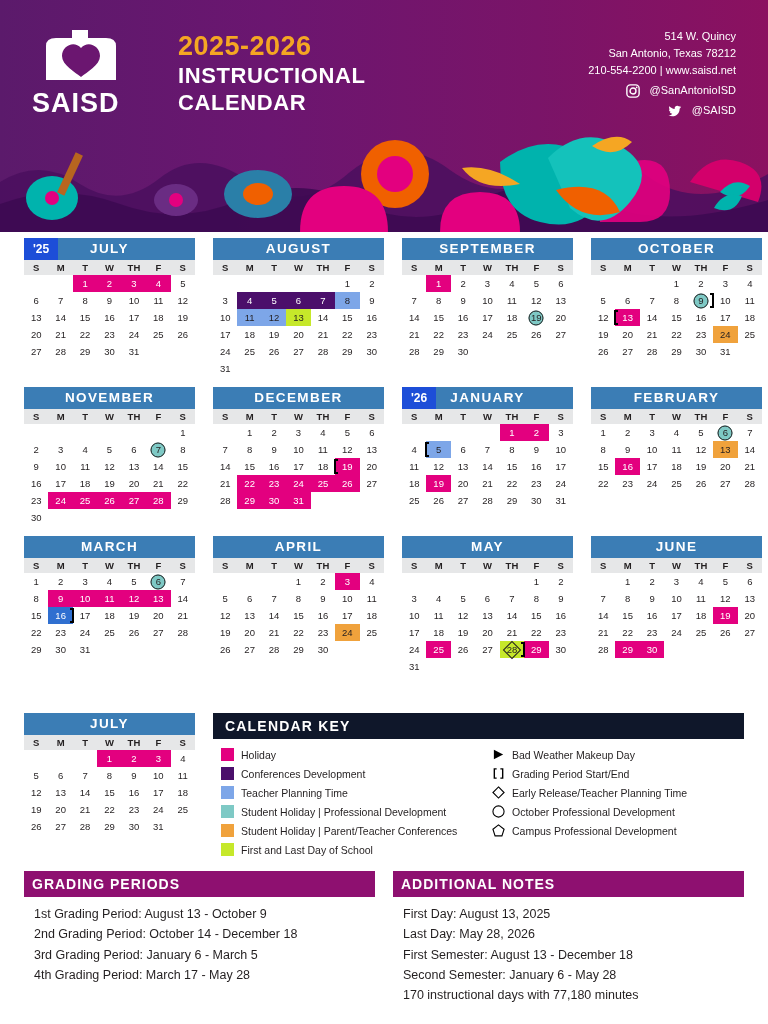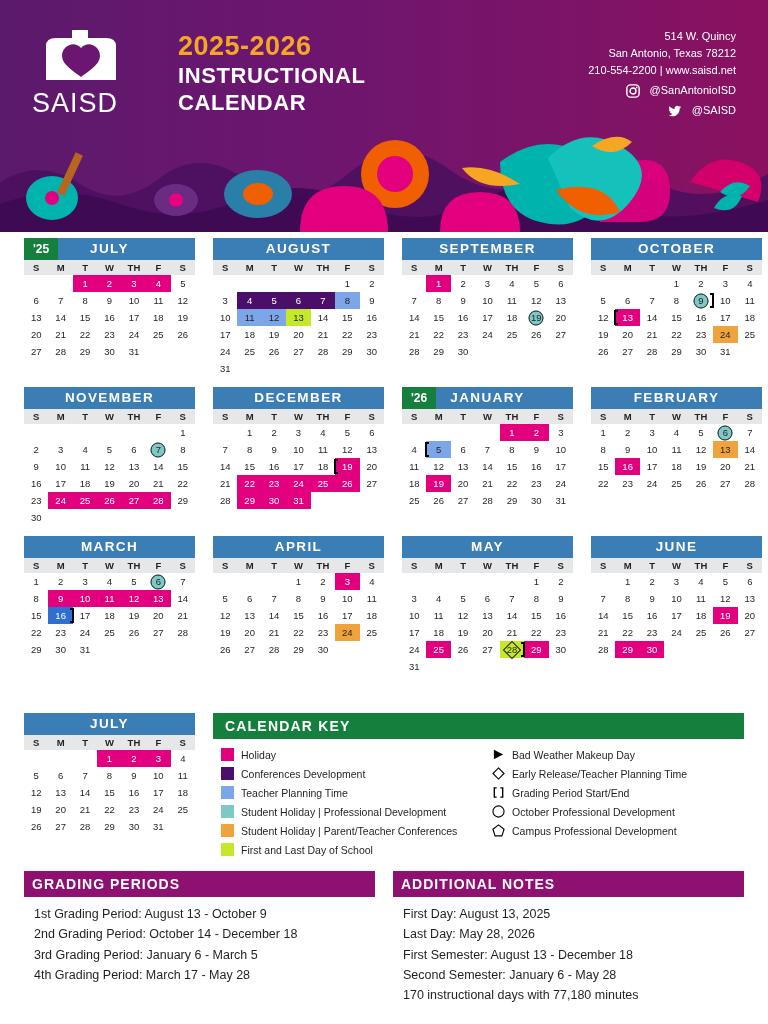--- a/index.html
+++ b/index.html
@@ -17,21 +17,21 @@
   .header {
     position:relative;
     height:232px;
     background:linear-gradient(90deg,#5b1a6b 0%, #6b1670 35%, #7a1468 70%, #8b1160 100%);
     overflow:hidden;
   }
   .header-inner { position:relative; height:100%; }
   .logo-block { position:absolute; left:32px; top:26px; width:140px; color:#fff; }
   .logo-mark { width:112px; height:56px; position:relative; }
   .logo-text {
-    font-size:27px; font-weight:normal; letter-spacing:1px; margin-top:2px;
+    font-size:27px; font-weight:bold; letter-spacing:1px; margin-top:2px;
   }
   .title-block { position:absolute; left:178px; top:32px; color:#fff; }
   .year-line {
     font-size:27px; font-weight:bold; color:#f5a623; letter-spacing:0.5px;
     line-height:1.1;
   }
   .title-line1 { font-size:22px; font-weight:bold; letter-spacing:0.6px; line-height:1.25; }
   .title-line2 { font-size:22px; font-weight:bold; letter-spacing:0.6px; line-height:1.25; }
 
   .contact {
@@ -61,21 +61,21 @@
     color:#fff;
     text-align:center;
     font-size:13.5px; font-weight:bold; letter-spacing:1.4px;
     padding:4px 0 4px 0;
     position:relative;
     height:22px;
     line-height:14px;
   }
   .m-head .yr {
     position:absolute; left:0; top:0; bottom:0; width:34px;
-    background:#15803d; color:#fff; font-size:12px; font-weight:bold;
+    background:#1d4ed8; color:#fff; font-size:12px; font-weight:bold;
     display:flex; align-items:center; justify-content:center;
     letter-spacing:0;
   }
   .dow {
     display:grid; grid-template-columns:repeat(7,1fr);
     background:#e6e7e8;
     font-size:9.5px; font-weight:bold; color:#231f20;
     text-align:center;
   }
   .dow span { padding:2px 0; }
@@ -112,21 +112,21 @@
   }
   .bracket-l { left:-1px; border-right:none; }
   .bracket-r { right:-1px; border-left:none; }
 
   
   .bottom { position:absolute; top:713px; left:24px; width:720px; }
   .bottom-row { display:flex; gap:18px; }
   .july-col { width:171px; }
   .key-col { width:531px; }
   .key-head {
-    background:#15803d; color:#fff; font-size:14px; font-weight:bold;
+    background:#0f172a; color:#fff; font-size:14px; font-weight:bold;
     letter-spacing:1.2px; padding:5px 12px; height:26px;
   }
   .key-body { display:flex; padding-top:6px; }
   .key-left { width:270px; }
   .key-right { width:261px; }
   .key-item { display:flex; align-items:center; gap:7px; font-size:10.5px; padding:2px 0 2px 8px; height:19px; }
   .swatch { width:13px; height:13px; flex:0 0 13px; }
   .k-holiday { background:#e3007f; }
   .k-pd { background:#4b0f6b; }
   .k-tpt { background:#7da6e8; }
@@ -879,33 +879,33 @@
                 <span class="k-icon">
                   <svg viewBox="0 0 14 14" width="13" height="13">
                     <path d="M2,2 L12,7 L2,12 Z" fill="#000"></path>
                   </svg>
                 </span>
                 <span>Bad Weather Makeup Day</span>
               </div>
               <div class="key-item">
                 <span class="k-icon">
                   <svg viewBox="0 0 14 14" width="13" height="13">
-                    <path d="M7,1 L13,7 L7,13 L1,7 Z" fill="none" stroke="#000" stroke-width="1.2"></path>
-                  </svg>
-                </span>
-                <span>Early Release/Teacher Planning Time</span>
-              </div>
-              <div class="key-item">
-                <span class="k-icon">
-                  <svg viewBox="0 0 14 14" width="13" height="13">
                     <path d="M5,2 L2.5,2 L2.5,12 L5,12" fill="none" stroke="#000" stroke-width="1.5"></path>
                     <path d="M9,2 L11.5,2 L11.5,12 L9,12" fill="none" stroke="#000" stroke-width="1.5"></path>
                   </svg>
                 </span>
                 <span>Grading Period Start/End</span>
+              </div>
+              <div class="key-item">
+                <span class="k-icon">
+                  <svg viewBox="0 0 14 14" width="13" height="13">
+                    <path d="M7,1 L13,7 L7,13 L1,7 Z" fill="none" stroke="#000" stroke-width="1.2"></path>
+                  </svg>
+                </span>
+                <span>Early Release/Teacher Planning Time</span>
               </div>
               <div class="key-item">
                 <span class="k-icon">
                   <svg viewBox="0 0 14 14" width="13" height="13">
                     <circle cx="7" cy="7" r="6" fill="none" stroke="#000" stroke-width="1.2"></circle>
                   </svg>
                 </span>
                 <span>October Professional Development</span>
               </div>
               <div class="key-item">

